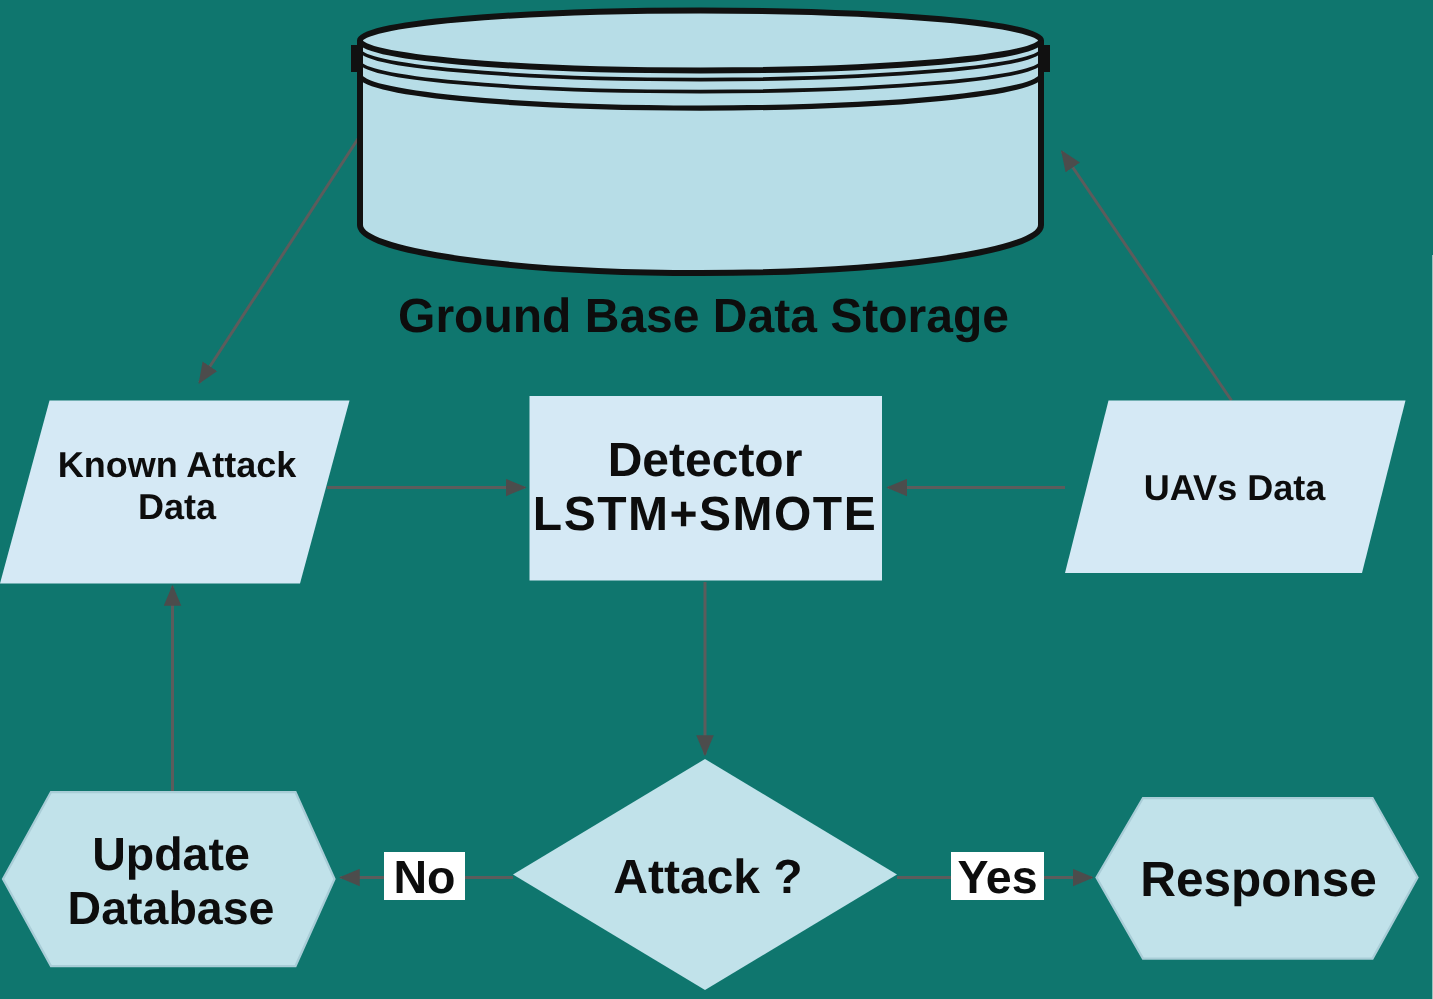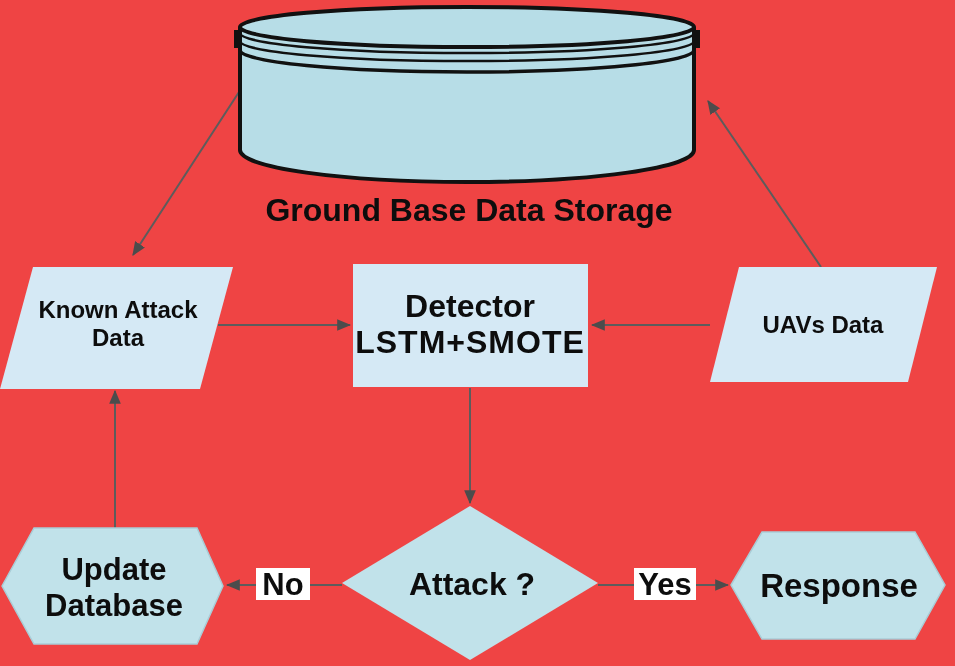--- a/index.html
+++ b/index.html
@@ -1,19 +1,19 @@
 <!DOCTYPE html>
 <html><head>
 <meta charset="utf-8">
 <style>
   html,body{margin:0;padding:0;background:#ffffff;}
   #stage{
     position:relative;
     width:955px;height:666px;
-    background:#ef4444;
+    background:#0f766e;
     overflow:hidden;
     font-family:"Liberation Sans","DejaVu Sans",sans-serif;
   }
   svg{display:block;}
   svg text{
     font-family:"Liberation Sans","DejaVu Sans",sans-serif;
     font-weight:700;
     fill:#0d0d0d;
     text-anchor:middle;
   }

